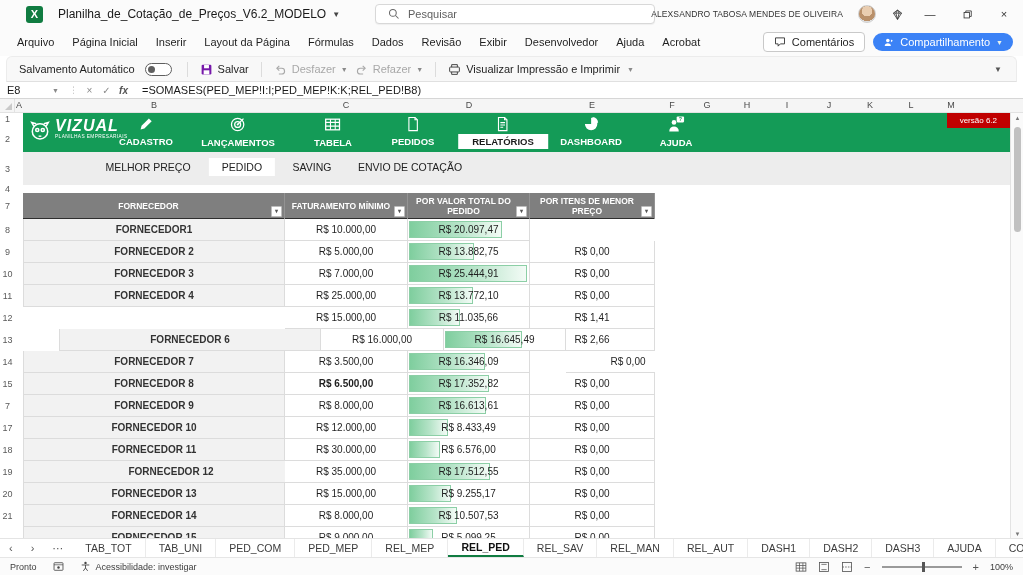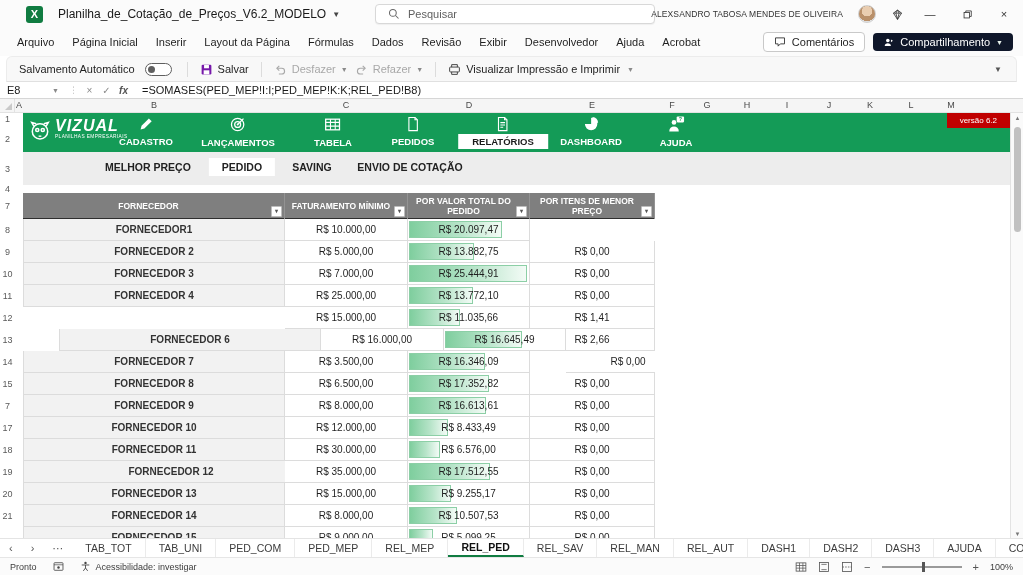--- a/index.html
+++ b/index.html
@@ -16,21 +16,21 @@
   .title-right{position:absolute;right:8px;top:0;height:28px;display:flex;align-items:center;gap:15px;}
   .user-name{font-size:8.5px;color:#333;letter-spacing:.1px;}
   .avatar{width:18px;height:18px;border-radius:50%;border:1px solid #cfcfcf;background:radial-gradient(circle at 50% 32%,#e9cdb0 0 38%,#b9906a 39% 72%,#e2e2e2 73%);}
   .win-btn{width:22px;text-align:center;color:#333;font-size:11px;display:flex;justify-content:center;}
 
   
   .menubar{position:absolute;top:28px;left:0;right:0;height:28px;display:flex;align-items:center;padding-left:8px;background:#FBFBFB;}
   .menu-tab{padding:0 9px;font-size:11px;color:#1f1f1f;white-space:nowrap;}
   .menubar-right{margin-left:auto;display:flex;gap:8px;padding-right:10px;align-items:center;}
   .btn-comments{display:flex;gap:6px;align-items:center;border:1px solid #C9C9C9;background:#fff;border-radius:4px;padding:3px 10px;font-size:11px;color:#1f1f1f;}
-  .btn-share{display:flex;gap:6px;align-items:center;background:#0f172a;color:#fff;border-radius:4px;padding:3px 10px;font-size:11px;}
+  .btn-share{display:flex;gap:6px;align-items:center;background:#3b82f6;color:#fff;border-radius:9px;padding:3px 10px;font-size:11px;}
   .btn-share .dd{color:#e8f2ec;}
 
   
   .toolbar{position:absolute;top:56px;left:6px;right:6px;height:26px;background:#F8F8F8;border:1px solid #ECECEC;border-bottom-color:#E0E0E0;border-radius:6px 6px 0 0;display:flex;align-items:center;padding-left:12px;gap:7px;font-size:11px;color:#1f1f1f;}
   .toggle{width:27px;height:13px;border:1px solid #5f5f5f;border-radius:7px;position:relative;background:#fff;margin:0 3px;}
   .toggle::after{content:"";position:absolute;left:2px;top:2px;width:7px;height:7px;border-radius:50%;background:#5f5f5f;}
   .tb-sep{width:1px;height:15px;background:#DCDCDC;margin:0 5px;}
   .tb-item{display:flex;align-items:center;gap:5px;}
   .disabled{color:#A8A8A8;}
   .dd{font-size:7px;color:#8a8a8a;}
@@ -58,21 +58,21 @@
   .brand{position:absolute;left:6px;top:4px;display:flex;gap:4px;align-items:flex-start;color:#fff;}
   .brand-text{display:flex;flex-direction:column;}
   .brand-name{font-size:16px;font-style:italic;font-weight:bold;letter-spacing:1px;line-height:17px;}
   .brand-sub{font-size:4.8px;letter-spacing:.4px;}
   .nav-item{position:absolute;top:3px;transform:translateX(-50%);display:flex;flex-direction:column;align-items:center;gap:2px;color:#fff;}
   .nav-label{font-size:9.5px;font-weight:bold;white-space:nowrap;padding:2px 8px;}
   .nav-item.active .nav-label{background:#fff;color:#1b1b1b;padding:2px 14px;}
   .version-badge{position:absolute;right:0;top:0;background:#C00000;color:#fff;font-size:8px;padding:3px 13px;}
 
   .subtabs{position:absolute;left:23px;top:39px;width:987px;height:33px;background:#EDEDED;}
-  .subtab{position:absolute;top:9px;transform:translateX(-50%);font-size:10.5px;font-weight:bold;color:#222;white-space:nowrap;}
+  .subtab{position:absolute;top:9px;transform:translateX(-50%);font-size:10.5px;font-weight:normal;color:#222;white-space:nowrap;}
   .subtab.active{background:#fff;padding:3px 13px;top:6px;}
 
   .tbl{position:absolute;left:23px;top:80px;width:632px;}
   .thead{position:relative;height:26px;background:#7F7F7F;border-bottom:1px solid #2e2e2e;}
   .th{position:absolute;top:0;height:26px;color:#fff;font-weight:bold;font-size:8.5px;line-height:1.2;display:flex;align-items:center;justify-content:center;text-align:center;border-right:1px solid #939393;padding:0 16px 0 6px;}
   .filter-btn{position:absolute;right:2px;bottom:2px;width:11px;height:11px;background:#fff;border:1px solid #BDBDBD;border-radius:1px;font-size:6px;color:#555;display:flex;align-items:center;justify-content:center;}
   .tbody{position:relative;height:319px;overflow:hidden;}
   .tr{position:absolute;left:0;width:632px;height:22px;}
   .td{position:absolute;top:0;height:22px;display:flex;align-items:center;justify-content:center;font-size:10px;color:#1f1f1f;border-bottom:1px solid #DCDCDC;border-right:1px solid #DCDCDC;background:#fff;}
   .td-forn{background:#F2F2F2;font-weight:bold;color:#333;border-left:1px solid #DCDCDC;}
@@ -493,21 +493,21 @@
             <span>R$ 16.346,09</span>
           </div>
           <div class="td td-val" style="left: 507px; width: 125px;">
             <span>R$ 0,00</span>
           </div>
         </div>
         <div class="tr" style="top: 154px;">
           <div class="td td-forn" style="left: 0px; width: 262px;">
             <span>FORNECEDOR 8</span>
           </div>
-          <div class="td" style="left: 262px; width: 123px;">
+          <div class="td" style="left: 262px; width: 123px; font-weight: bold;">
             <span>R$ 6.500,00</span>
           </div>
           <div class="td td-val" style="left: 385px; width: 122px;">
             <div class="databar" style="width: 80px;"></div>
             <span>R$ 17.352,82</span>
           </div>
           <div class="td td-val" style="left: 507px; width: 125px;">
             <span>R$ 0,00</span>
           </div>
         </div>

